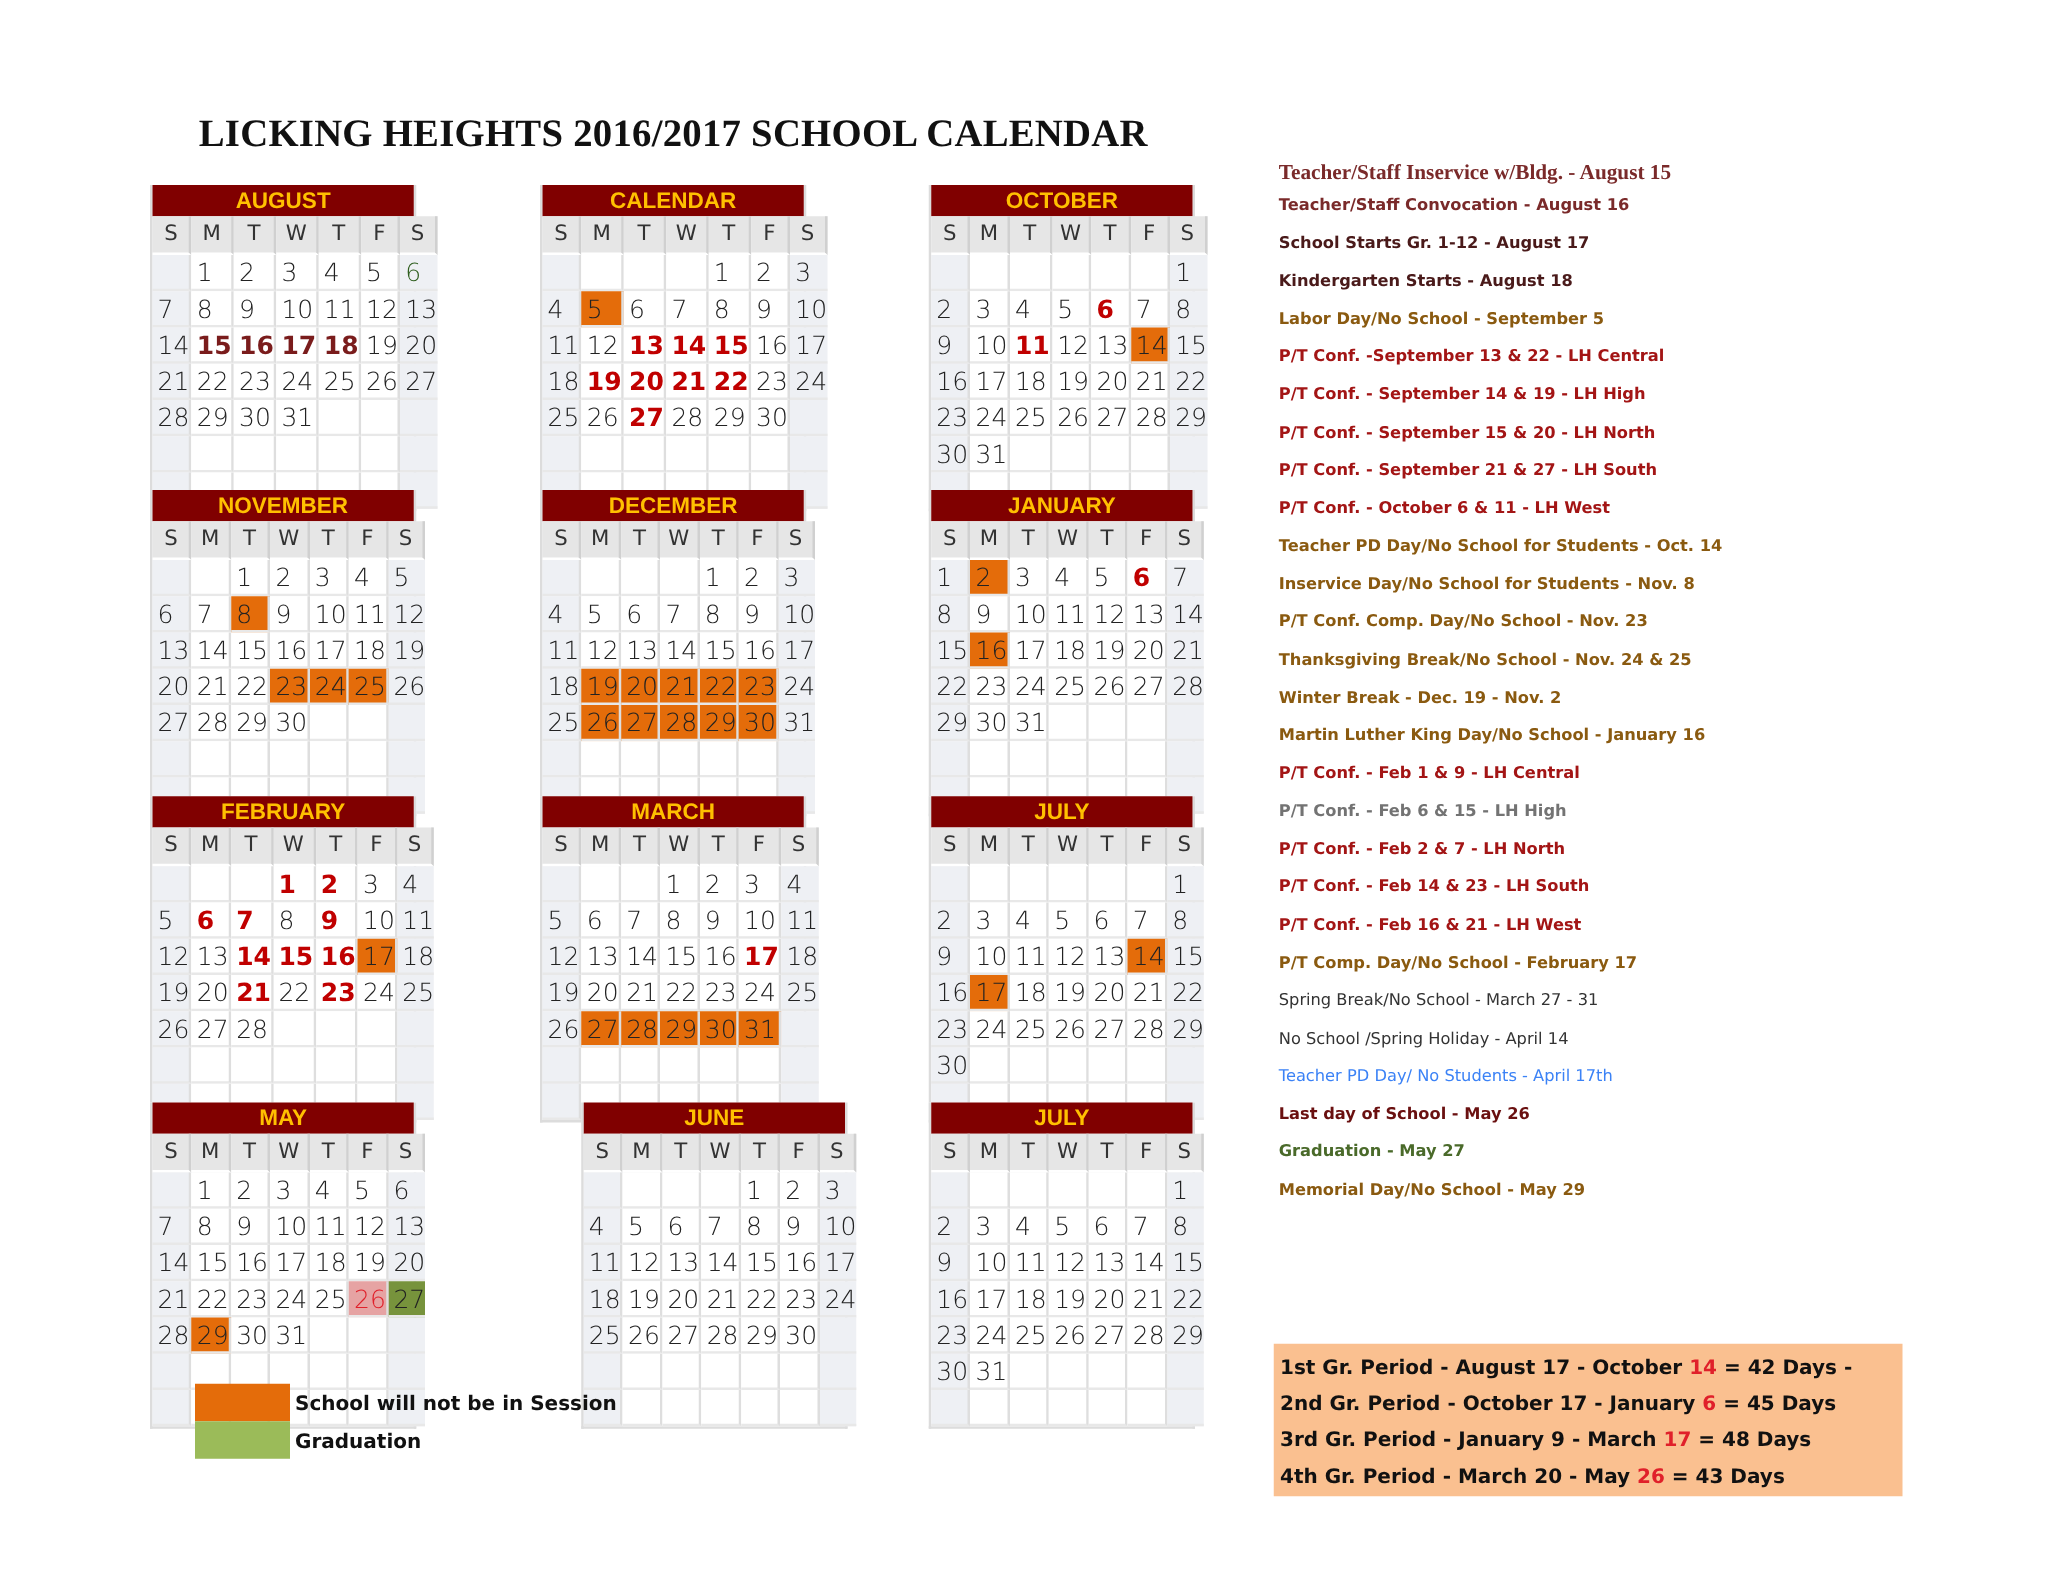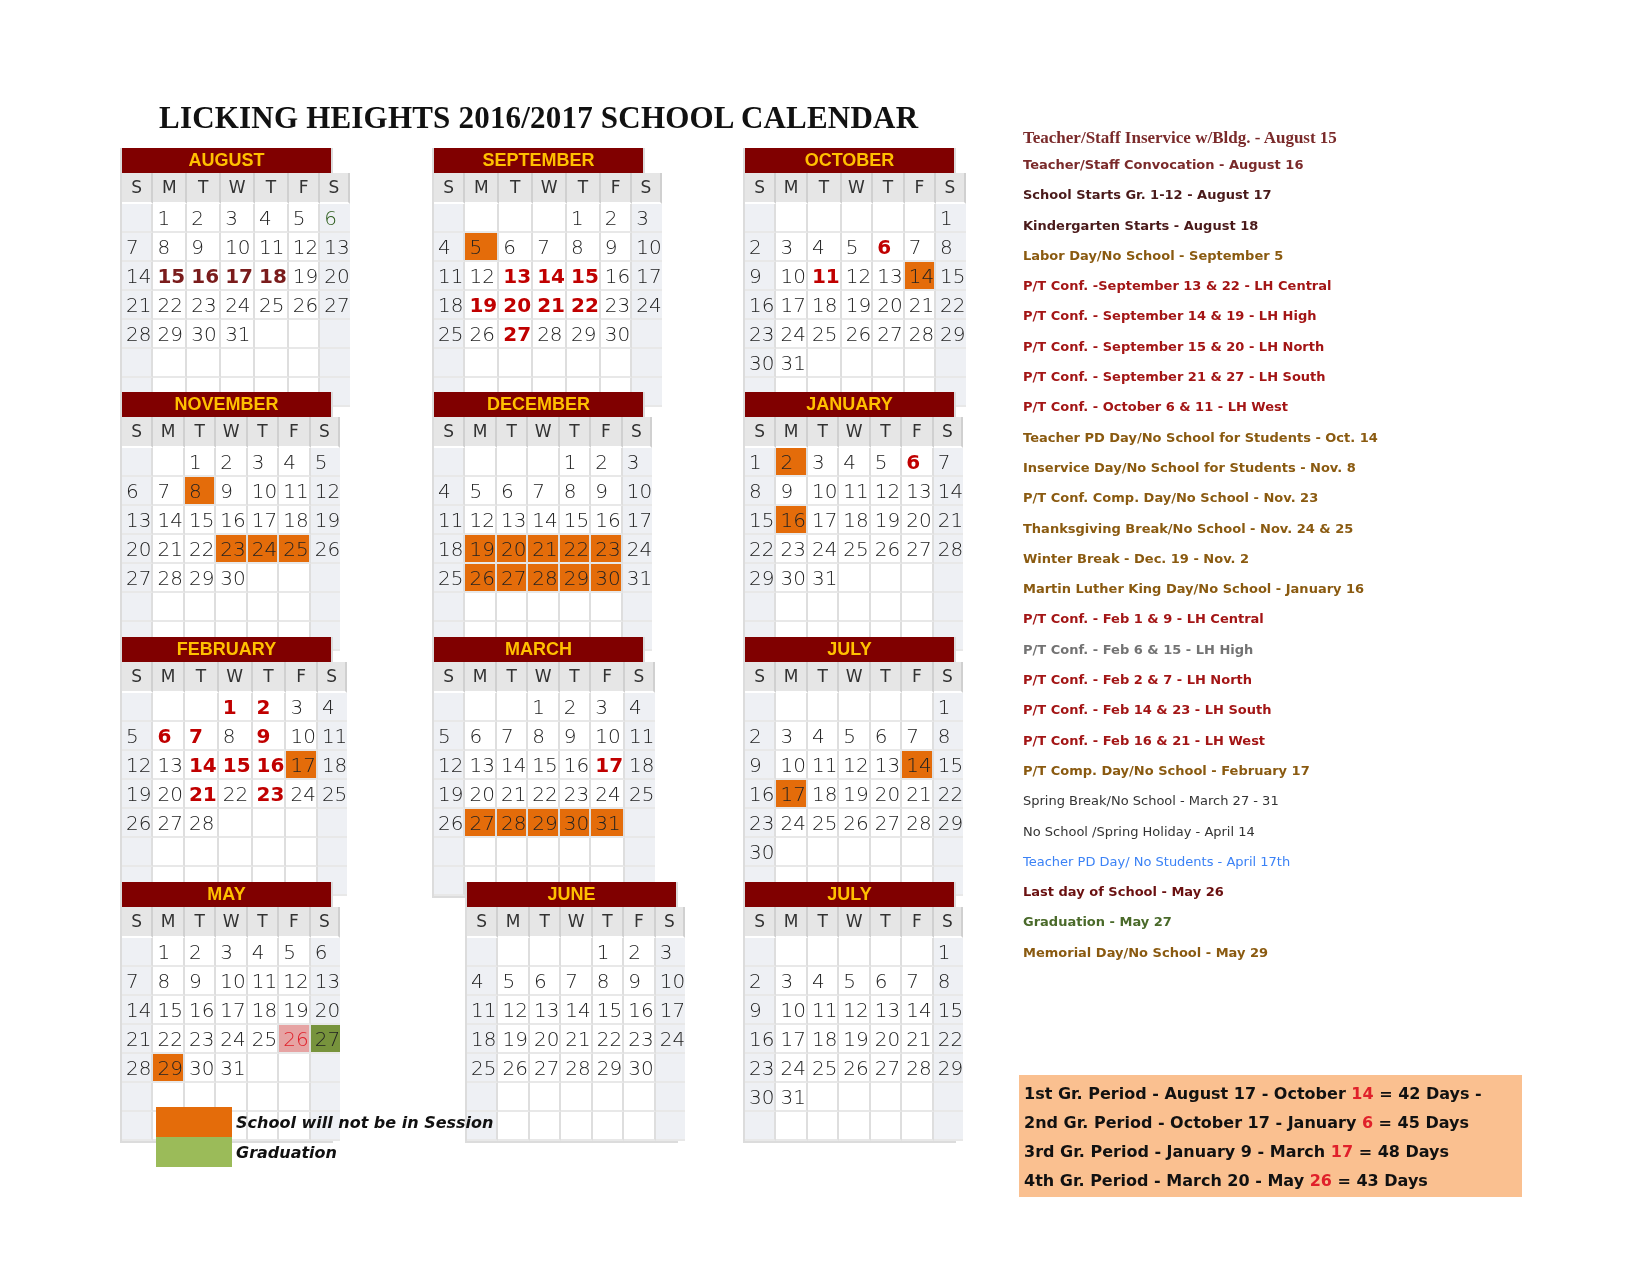--- a/index.html
+++ b/index.html
@@ -1,18 +1,18 @@
 <!DOCTYPE html>
 <html><head>
 <meta charset="utf-8">
 <style>
   html, body { margin: 0; padding: 0; background: #ffffff; }
   body { width: 1650px; height: 1275px; position: relative; overflow: hidden;
          font-family: "DejaVu Sans", sans-serif; }
-  .title { position: absolute; left: 159px; top: 100px; font-family: "Liberation Serif", serif;
+  .title { position: absolute; left: 159px; top: 89px; font-family: "Liberation Serif", serif;
            font-size: 31px; font-weight: bold; color: #111; letter-spacing: 0.2px; white-space: nowrap; }
   .month { position: absolute; width: 213px; border: 2px solid #dcdcdc; border-top: none; background: #fff; box-sizing: border-box; }
   .month-header { height: 25px; background: #800000; color: #ffc000; text-align: center;
                   font-family: "Liberation Sans", sans-serif; font-weight: bold; font-size: 18px; line-height: 25px; }
   .grid { display: grid; grid-template-columns: repeat(7, 1fr); }
   .dow { height: 29px; line-height: 29px; text-align: center; background: #e6e6e6; color: #333;
          font-size: 17px; border-right: 2px solid #d0d0d0; border-bottom: 2px solid #fff; }
   .dow:last-child { border-right: none; }
   .cell { height: 29px; line-height: 29px; padding-left: 4px; font-size: 20px; color: #222; position: relative;
           border-right: 2px solid #dedede; border-bottom: 2px solid #e8e8e8; background: #fff; box-sizing: border-box;
@@ -23,21 +23,21 @@
   .cell.grad { background: #77933c; color: #222; }
   .cell.last { background: #e6a3a3; color: #e0202a; }
   .cell.conf { color: #c00000; font-weight: bold; }
   .cell.confdark { color: #7a1c1c; font-weight: bold; }
   .cell.green { color: #2e5e1e; }
   .events { position: absolute; left: 1023px; top: 125px; }
   .event { font-family: "DejaVu Sans", sans-serif; font-size: 13px; height: 30.3px; line-height: 30px; white-space: nowrap; font-weight: bold; }
   .event.serif { font-family: "Liberation Serif", serif; font-size: 17px; height: 25px; line-height: 25px; }
   .event.plain { font-weight: normal; }
   .legend { position: absolute; left: 156px; top: 1107px; }
-  .legend-row { display: flex; align-items: center; height: 30px; font-style: italic; }
+  .legend-row { display: flex; align-items: center; height: 30px; }
   .swatch { width: 76px; height: 30px; }
   .legend-label { margin-left: 4px; font-size: 16px; font-weight: bold; color: #111; }
   .grading { position: absolute; left: 1019px; top: 1075px; width: 503px; height: 122px; background: #fac090;
              padding: 4px 0 0 5px; box-sizing: border-box; }
   .period { height: 29px; line-height: 29px; font-size: 16px; font-weight: bold; color: #111; white-space: nowrap; }
   .period .red { color: #e0202a; }
 </style>
 </head>
 <body>
 
@@ -99,21 +99,21 @@
         <div class="cell wk"></div>
         <div class="cell"></div>
         <div class="cell"></div>
         <div class="cell"></div>
         <div class="cell"></div>
         <div class="cell"></div>
         <div class="cell wk"></div>
       </div>
     </div>
     <div class="month" style="left: 432px; top: 148px;">
-      <div class="month-header">SEPTEMBER</div>
+      <div class="month-header">CALENDAR</div>
       <div class="grid">
         <div class="dow">S</div>
         <div class="dow">M</div>
         <div class="dow">T</div>
         <div class="dow">W</div>
         <div class="dow">T</div>
         <div class="dow">F</div>
         <div class="dow">S</div>
         <div class="cell wk"></div>
         <div class="cell"></div>

